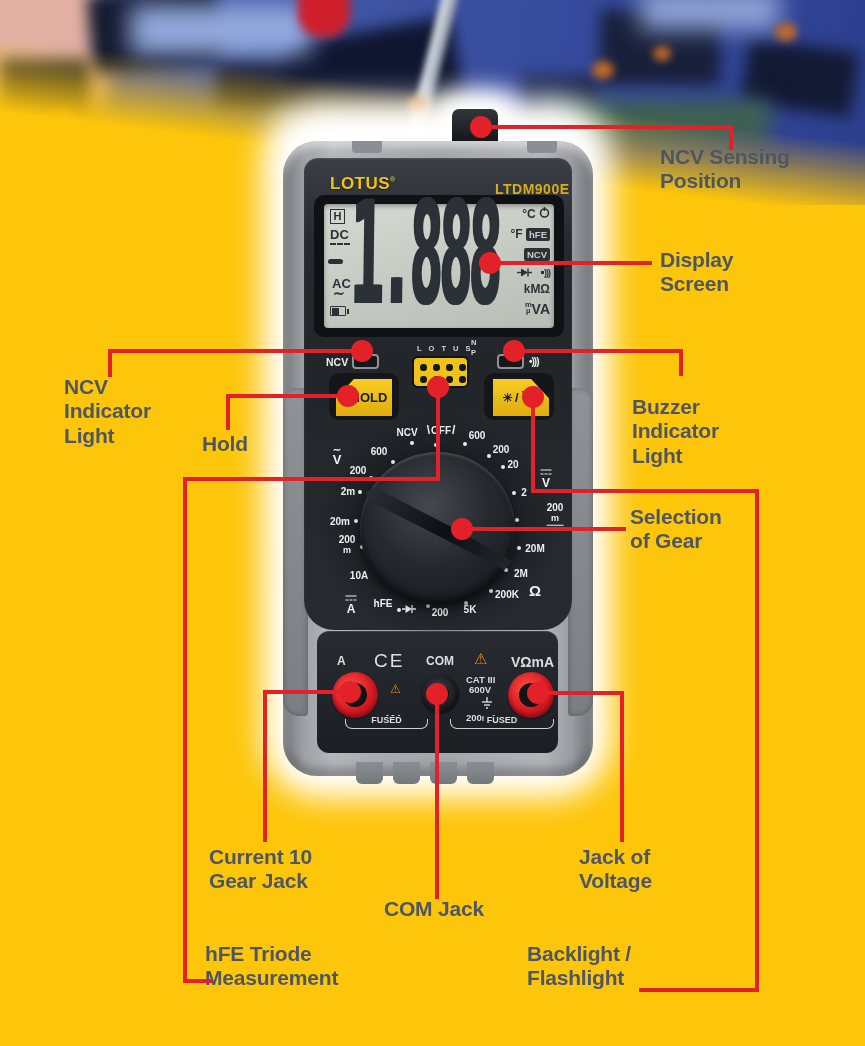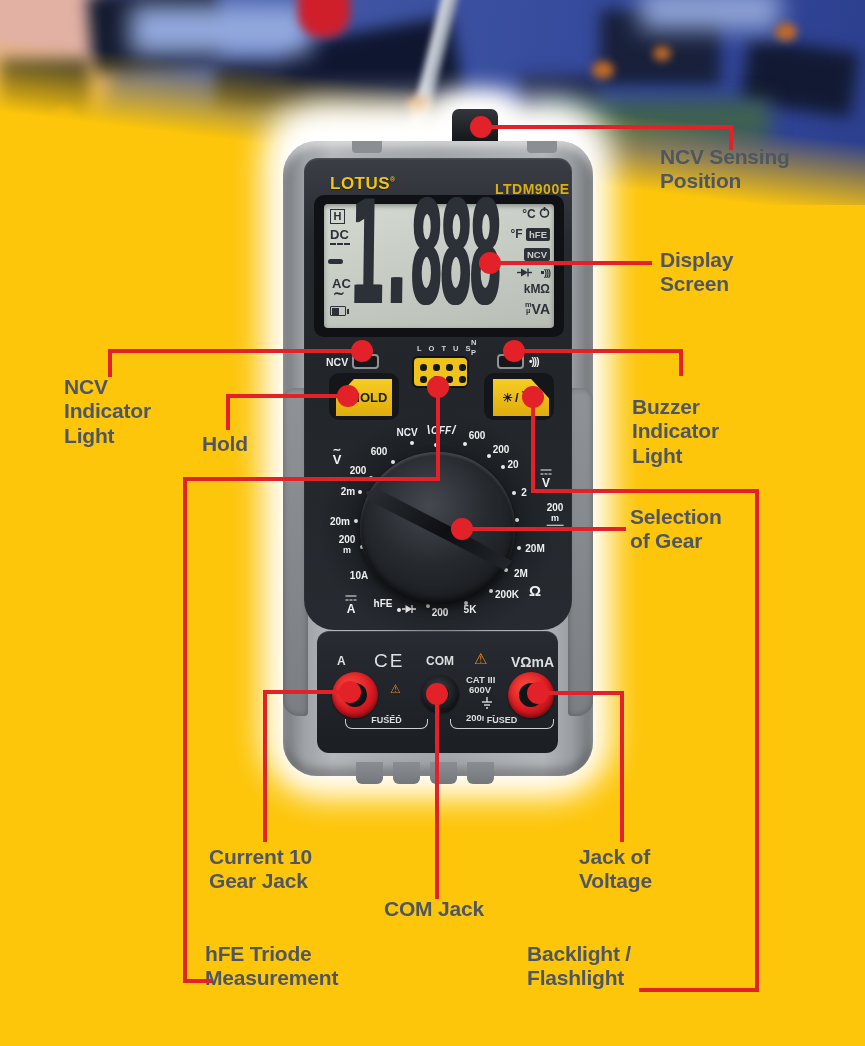--- a/index.html
+++ b/index.html
@@ -219,21 +219,21 @@
     <span class="sep">/</span>
     <svg width="13" height="14" viewBox="0 0 13 14">
         <path d="M2 1 L11 1 L8.5 5 L8.5 12 L4.5 12 L4.5 5 Z" fill="none" stroke="#1a1b1d" stroke-width="1.4"></path>
         <line x1="4.5" y1="7.5" x2="8.5" y2="7.5" stroke="#1a1b1d" stroke-width="1.2"></line>
       </svg>
   </div>
 
   <div class="dial-shade"></div>
   <div id="dial-labels">
       <span class="dlabel" style="left: 407px; top: 433px;">NCV</span>
-      <span class="dlabel" style="left: 441px; top: 430px; font-style: italic;"><span class="slash">\</span>OFF<span class="slash">/</span></span>
+      <span class="dlabel" style="left: 441px; top: 430px;"><span class="slash">\</span>OFF<span class="slash">/</span></span>
       <span class="dlabel" style="left: 477px; top: 436px;">600</span>
       <span class="dlabel" style="left: 501px; top: 450px;">200</span>
       <span class="dlabel" style="left: 513px; top: 465px;">20</span>
       <span class="dlabel" style="left: 524px; top: 493px;">2</span>
       <span class="dlabel" style="left: 546px; top: 479px; font-size: 12px;"><span class="dcbar"></span>V</span>
       <span class="dlabel" style="left: 555px; top: 514px;">200<span class="sub ul">m</span></span>
       <span class="dlabel" style="left: 535px; top: 549px;">20M</span>
       <span class="dlabel" style="left: 521px; top: 574px;">2M</span>
       <span class="dlabel" style="left: 507px; top: 595px;">200K</span>
       <span class="dlabel" style="left: 535px; top: 590px; font-size: 15px;">Ω</span>

